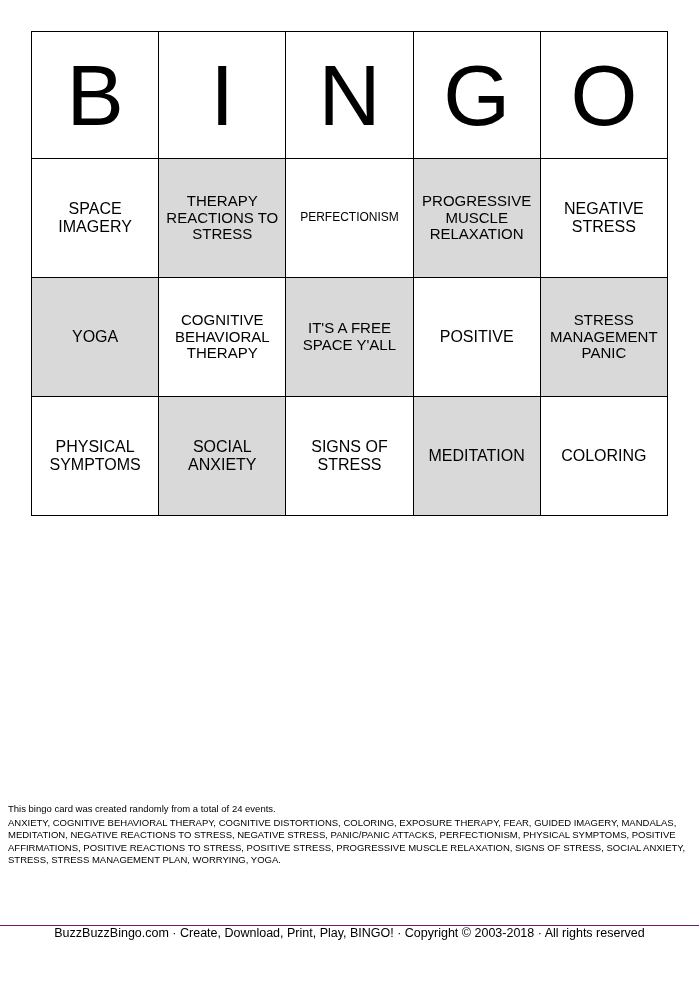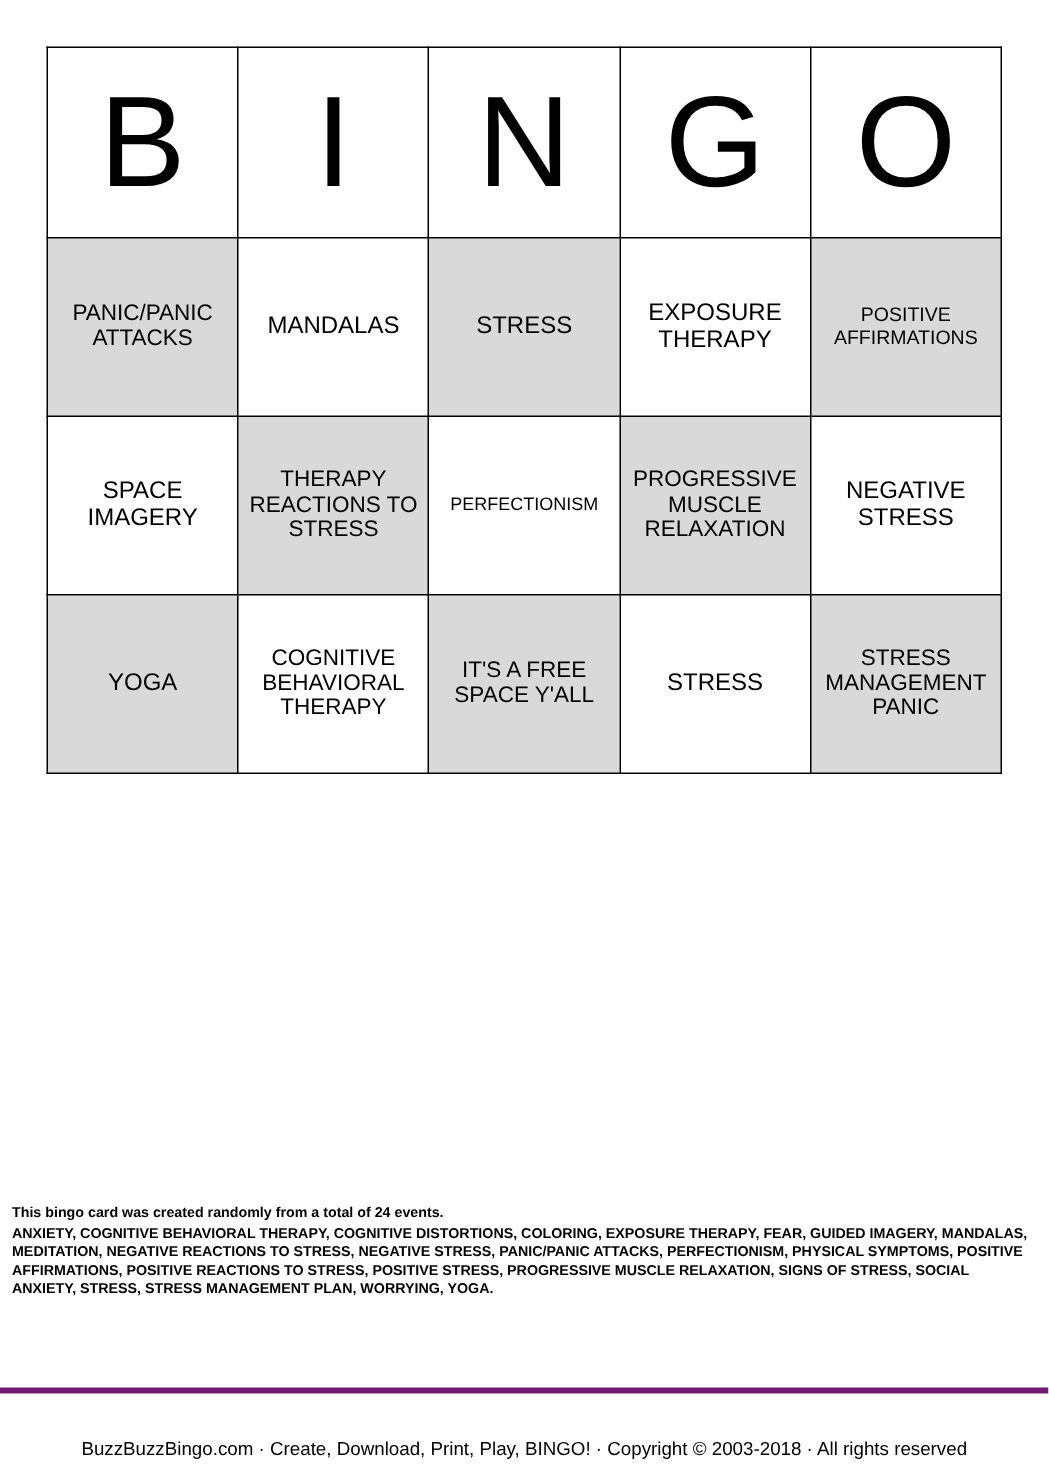--- a/index.html
+++ b/index.html
@@ -69,33 +69,32 @@
   .cell-text.sz-xs { font-size: 12px; }
 
   .footnote {
     position: absolute;
     left: 8px;
     top: 803px;
     width: 683px;
     font-size: 9.5px;
     line-height: 1.32;
     color: #000000;
-    font-weight: bold;
   }
   .footnote .line1 { margin-bottom: 1px; }
   .footnote .events { }
 
   .bottom-bar {
     position: absolute;
     left: 0;
     top: 925px;
     width: 699px;
-    border-top: 4px solid #701a75;
+    border-top: 1px solid #701a75;
     text-align: center;
-    padding-top: 30px;
+    padding-top: 0;
     box-sizing: border-box;
   }
   .bottom-bar .credit {
     font-size: 12.5px;
     color: #000000;
   }
 </style>
 </head>
 <body>
 
@@ -104,37 +103,20 @@
   <table class="card">
     <tbody>
       <tr>
         <td class="header-cell">B</td>
         <td class="header-cell">I</td>
         <td class="header-cell">N</td>
         <td class="header-cell">G</td>
         <td class="header-cell">O</td>
       </tr>
 
-      <tr>
-        <td class="cell shaded">
-            <span class="cell-text sz-md">PANIC/PANIC ATTACKS</span>
-          </td>
-        <td class="cell plain">
-            <span class="cell-text sz-lg">MANDALAS</span>
-          </td>
-        <td class="cell shaded">
-            <span class="cell-text sz-lg">STRESS</span>
-          </td>
-        <td class="cell plain">
-            <span class="cell-text sz-lg">EXPOSURE THERAPY</span>
-          </td>
-        <td class="cell shaded">
-            <span class="cell-text sz-sm">POSITIVE AFFIRMATIONS</span>
-          </td>
-      </tr>
 
       <tr>
         <td class="cell plain">
             <span class="cell-text sz-lg">SPACE IMAGERY</span>
           </td>
         <td class="cell shaded">
             <span class="cell-text sz-md">THERAPY REACTIONS TO STRESS</span>
           </td>
         <td class="cell plain">
             <span class="cell-text sz-xs">PERFECTIONISM</span>
@@ -151,27 +133,44 @@
         <td class="cell shaded">
             <span class="cell-text sz-lg">YOGA</span>
           </td>
         <td class="cell plain">
             <span class="cell-text sz-md">COGNITIVE BEHAVIORAL THERAPY</span>
           </td>
         <td class="cell shaded">
             <span class="cell-text sz-md">IT'S A FREE SPACE Y'ALL</span>
           </td>
         <td class="cell plain">
-            <span class="cell-text sz-lg">STRESS</span>
+            <span class="cell-text sz-lg">POSITIVE</span>
           </td>
         <td class="cell shaded">
             <span class="cell-text sz-md">STRESS MANAGEMENT PANIC</span>
           </td>
       </tr>
 
+      <tr>
+        <td class="cell plain">
+            <span class="cell-text sz-lg">PHYSICAL SYMPTOMS</span>
+          </td>
+        <td class="cell shaded">
+            <span class="cell-text sz-lg">SOCIAL ANXIETY</span>
+          </td>
+        <td class="cell plain">
+            <span class="cell-text sz-lg">SIGNS OF STRESS</span>
+          </td>
+        <td class="cell shaded">
+            <span class="cell-text sz-lg">MEDITATION</span>
+          </td>
+        <td class="cell plain">
+            <span class="cell-text sz-lg">COLORING</span>
+          </td>
+      </tr>
 
     </tbody>
   </table>
 
   <div class="footnote">
     <div class="line1">This bingo card was created randomly from a total of 24 events.</div>
     <div class="events">ANXIETY, COGNITIVE BEHAVIORAL THERAPY, COGNITIVE DISTORTIONS, COLORING, EXPOSURE THERAPY, FEAR, GUIDED IMAGERY, MANDALAS, MEDITATION, NEGATIVE REACTIONS TO STRESS, NEGATIVE STRESS, PANIC/PANIC ATTACKS, PERFECTIONISM, PHYSICAL SYMPTOMS, POSITIVE AFFIRMATIONS, POSITIVE REACTIONS TO STRESS, POSITIVE STRESS, PROGRESSIVE MUSCLE RELAXATION, SIGNS OF STRESS, SOCIAL ANXIETY, STRESS, STRESS MANAGEMENT PLAN, WORRYING, YOGA.</div>
   </div>
 
   <div class="bottom-bar">

